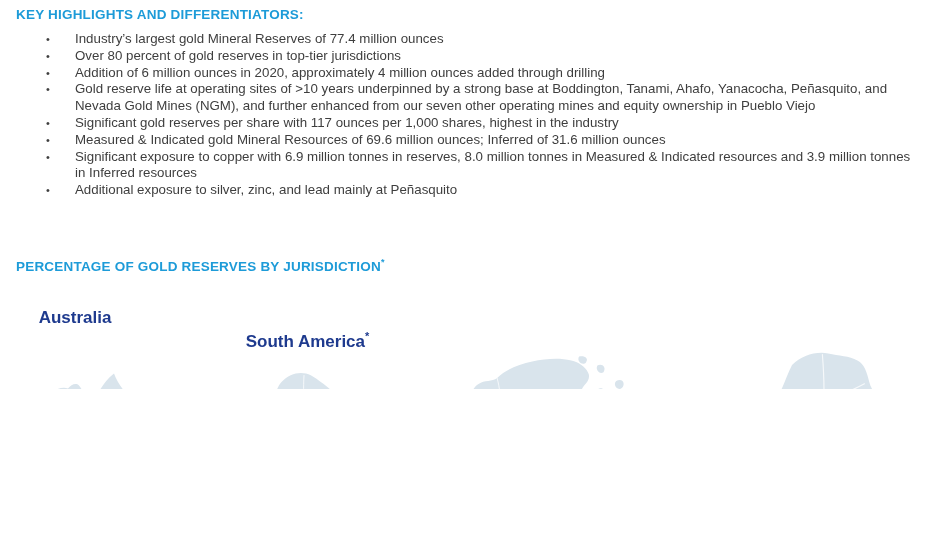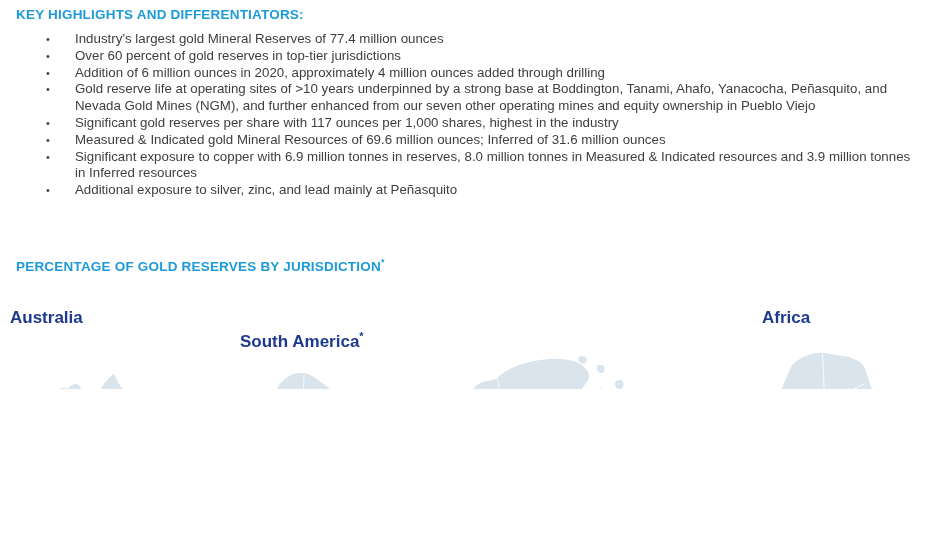--- a/index.html
+++ b/index.html
@@ -19,21 +19,21 @@
   .bullet-list { position:absolute; left:46px; top:31px; width:876px; }
   .bullet-row { display:flex; align-items:flex-start; }
   .bullet-marker {
     flex:0 0 29px; color:#3e3e3e; font-size:11px; line-height:16.8px;
   }
   .bullet-text {
     flex:1; color:#3e3e3e; font-size:13.3px; line-height:16.8px;
   }
   .region-block { position:absolute; top:300px; }
   .region-label {
-    position:absolute; top:6px; left:0; right:0; text-align:left;
+    position:absolute; top:6px; left:0; right:0; text-align:center;
     color:#1e3a8e; font-size:17px; font-weight:bold;
   }
   .region-label .sup-ast { font-size:11px; color:#1e3a8e; }
   .region-map { position:absolute; }
   .region-map path.land { fill:#d9e4ec; }
   .region-map path.border { fill:none; stroke:#ffffff; stroke-width:1; opacity:.75; stroke-linecap:round; }
   .region-value {
     position:absolute; transform:translate(-50%,-50%);
     color:#1e3a8e; font-size:26px; font-weight:bold; white-space:nowrap;
   }
@@ -49,21 +49,21 @@
 
   <div class="section-heading" id="highlights-title">KEY HIGHLIGHTS AND DIFFERENTIATORS:</div>
 
   <div class="bullet-list">
     <div class="bullet-row">
       <span class="bullet-marker">•</span>
       <span class="bullet-text">Industry’s largest gold Mineral Reserves of 77.4 million ounces</span>
     </div>
     <div class="bullet-row">
       <span class="bullet-marker">•</span>
-      <span class="bullet-text">Over 60 percent of gold reserves in top-tier jurisdictions</span>
+      <span class="bullet-text">Over 80 percent of gold reserves in top-tier jurisdictions</span>
     </div>
     <div class="bullet-row">
       <span class="bullet-marker">•</span>
       <span class="bullet-text">Addition of 6 million ounces in 2020, approximately 4 million ounces added through drilling</span>
     </div>
     <div class="bullet-row">
       <span class="bullet-marker">•</span>
       <span class="bullet-text">Gold reserve life at operating sites of &gt;10 years underpinned by a strong base at Boddington, Tanami, Ahafo, Yanacocha, Peñasquito, and Nevada Gold Mines (NGM), and further enhanced from our seven other operating mines and equity ownership in Pueblo Viejo</span>
     </div>
     <div class="bullet-row">
@@ -121,23 +121,20 @@
       <path class="land" d="M160 26 C166 23 170 28 166 33 C162 37 156 30 160 26 Z"></path>
       <path class="land" d="M178 40 C183 38 186 42 183 46 C180 49 175 44 178 40 Z"></path>
       <path class="border" d="M38 23 C41 34 42 44 40 55"></path>
       <path class="border" d="M44 75 C75 81 106 83 139 82"></path>
       <path class="border" d="M63 108 C74 108 84 114 91 123"></path>
     </svg>
     <div class="region-value" style="left:124px; top:118px;">35%</div>
   </div>
 
   <div class="region-block" id="block-africa">
-    <div class="region-label">
-      <span>Africa</span><span class="sup-ast"></span>
-    </div>
     <svg class="region-map" style="left:2px; top:46px;" width="146" height="176" viewBox="0 0 125 150">
       <path class="land" d="M24 16 C32 8 44 4 55 6 C64 8 73 8 80 12 C86 15 88 22 90 30 C92 38 97 44 104 47 C110 49 112 53 108 57 C103 62 98 65 95 71 C91 79 88 88 85 96 C82 104 80 113 75 121 C70 130 61 136 54 133 C48 131 46 124 46 117 C46 109 44 101 41 94 C38 88 33 84 28 81 C21 78 13 73 10 66 C8 58 9 49 13 41 C17 33 20 24 24 16 Z"></path>
       <path class="land" d="M104 98 C108 94 111 97 110 103 C109 110 105 116 102 112 C100 108 101 102 104 98 Z"></path>
       <path class="border" d="M12 44 C35 50 60 46 86 32"></path>
       <path class="border" d="M50 7 C51 20 52 34 51 47"></path>
       <path class="border" d="M28 81 C42 72 62 74 95 71"></path>
       <path class="border" d="M51 47 C60 56 70 59 82 56"></path>
       <path class="border" d="M46 110 C56 104 66 108 76 118"></path>
     </svg>
     <div class="region-value" style="left:87px; top:113px;">87%</div>

